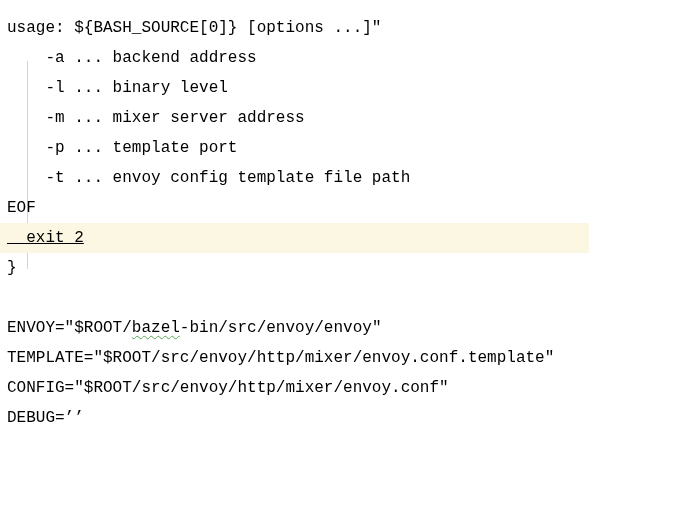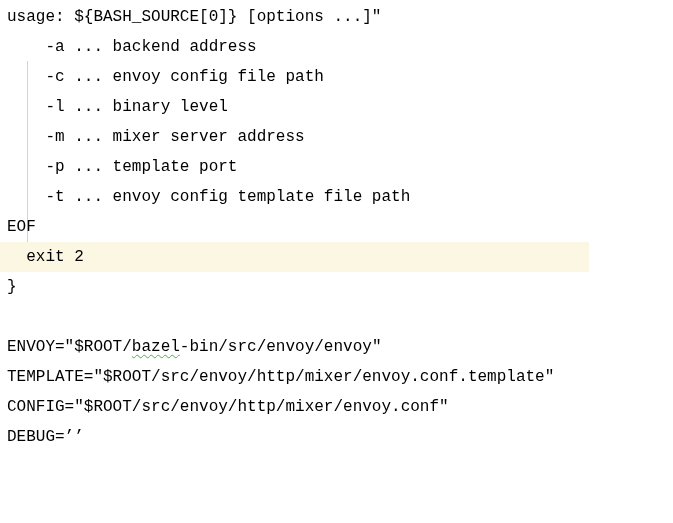--- a/index.html
+++ b/index.html
@@ -11,36 +11,37 @@
     overflow: hidden;
   }
   .editor {
     position: relative;
     width: 578px;
     height: 523px;
     font-family: "Liberation Mono", "DejaVu Sans Mono", monospace;
     font-size: 16px;
     line-height: 30px;
     color: var(--fg, #000000);
-    padding-top: 2px;
+    padding-top: 13px;
     box-sizing: border-box;
   }
   .lines {
     position: relative;
     z-index: 1;
   }
   .line {
     height: 30px;
     white-space: pre;
     padding-left: 7px;
     box-sizing: border-box;
   }
   .line.current {
     background: var(--hl, #fcf7e3);
     width: 589px;
+    text-decoration: underline;
   }
   .indent-guide {
     position: absolute;
     left: 27px;
     top: 61px;
     width: 1px;
     height: 208px;
     background: var(--guide, #d3d3d3);
     z-index: 0;
   }
@@ -54,21 +55,20 @@
   }
 </style>
 </head>
 <body>
 
 <div class="editor">
   <div class="indent-guide"></div>
   <div class="lines" id="lines">
       <div class="line">usage: ${BASH_SOURCE[0]} [options ...]″</div>
       <div class="line">    -a ... backend address</div>
-      <div class="line">    -c ... envoy config file path</div>
       <div class="line">    -l ... binary level</div>
       <div class="line">    -m ... mixer server address</div>
       <div class="line">    -p ... template port</div>
       <div class="line">    -t ... envoy config template file path</div>
       <div class="line">EOF</div>
       <div class="line current">  exit 2</div>
       <div class="line">}</div>
       <div class="line"></div>
       <div class="line">ENVOY=″$ROOT/<span class="typo">bazel</span>-bin/src/envoy/envoy″</div>
       <div class="line">TEMPLATE=″$ROOT/src/envoy/http/mixer/envoy.conf.template″</div>

